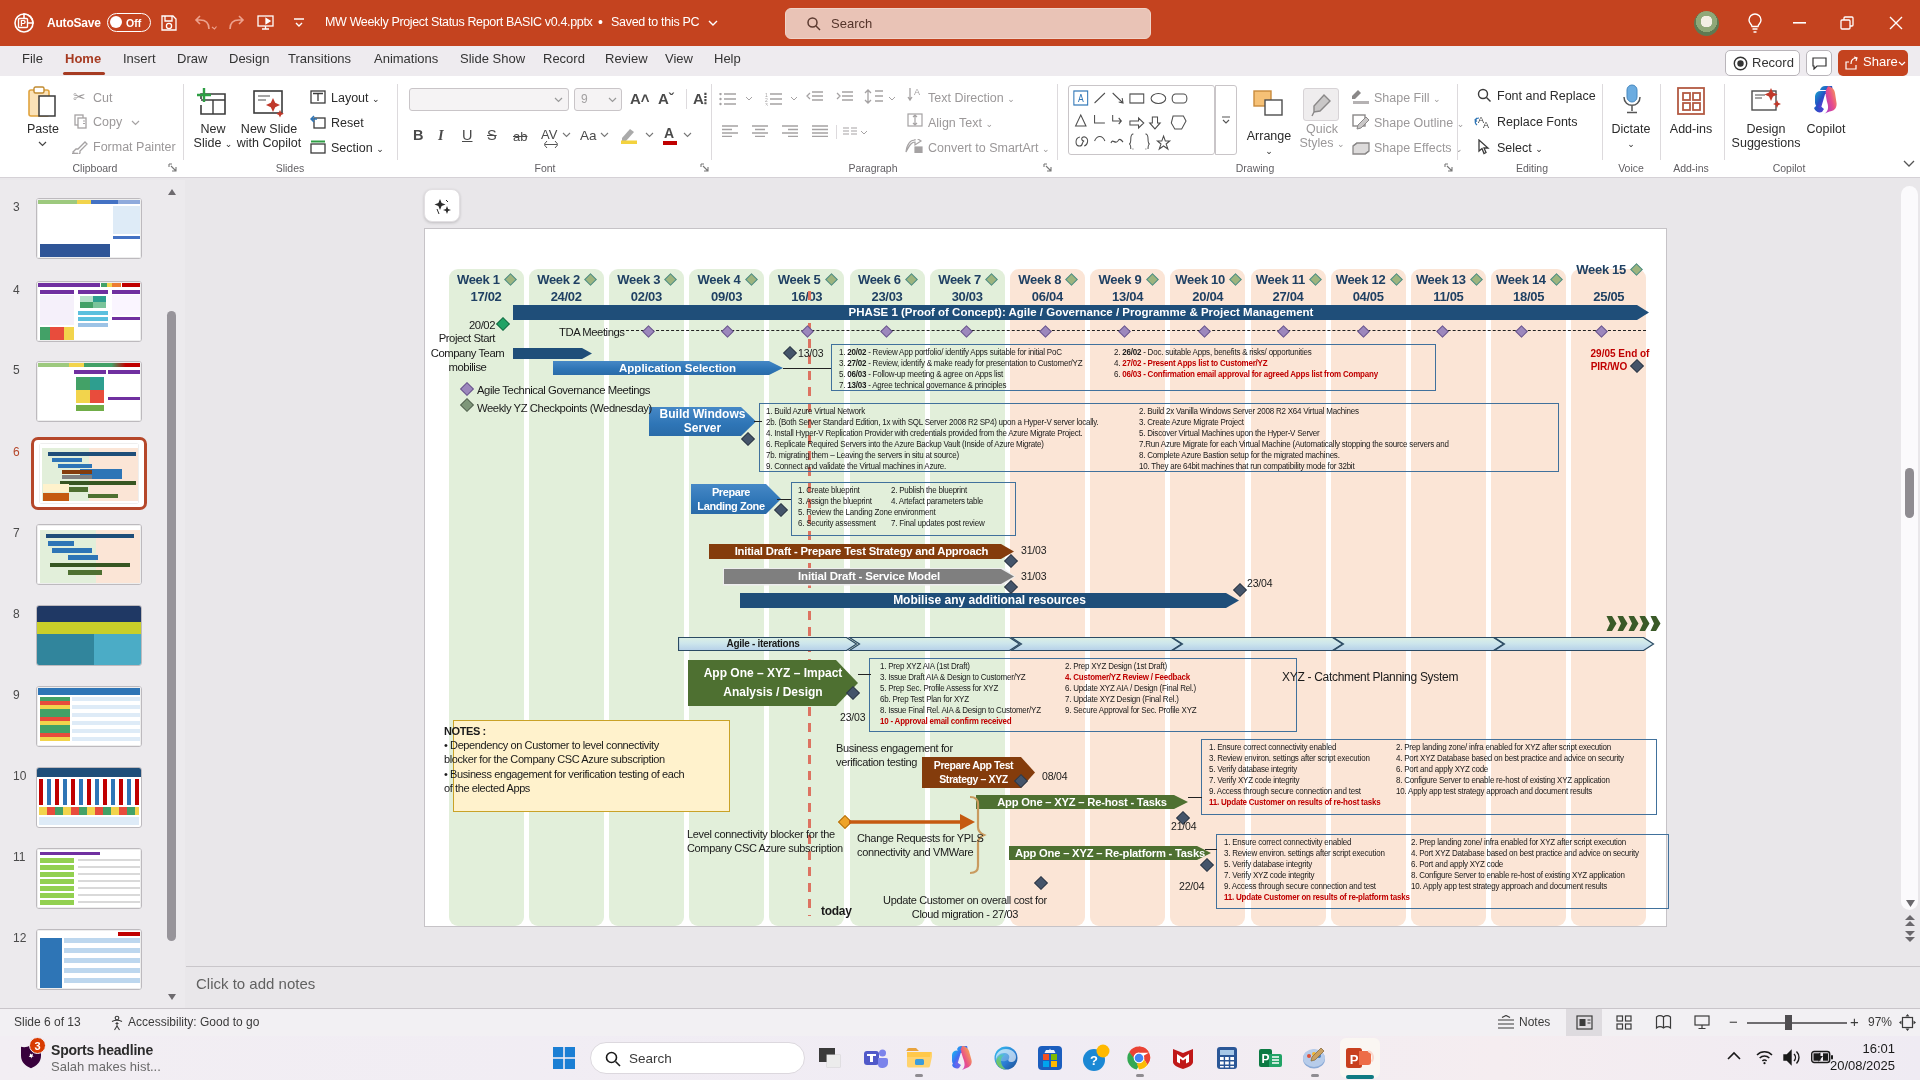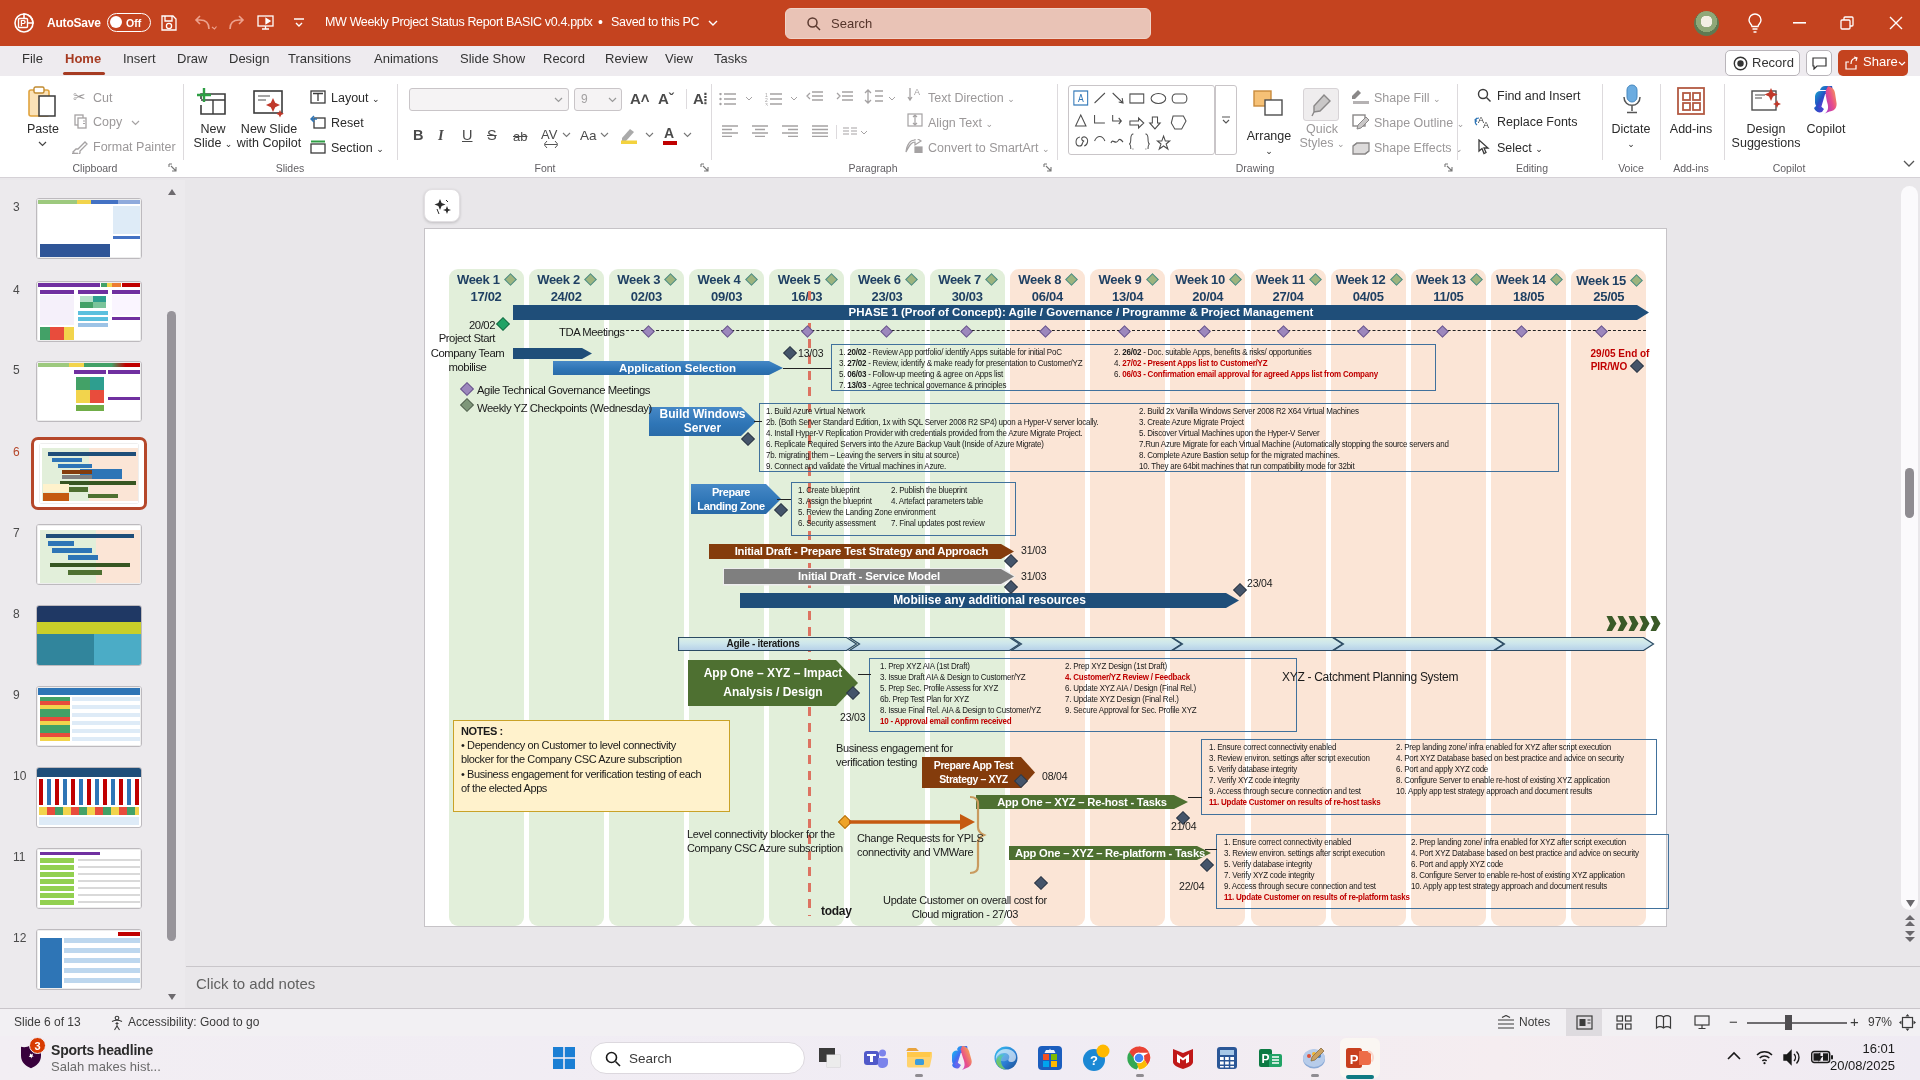--- a/index.html
+++ b/index.html
@@ -208,21 +208,21 @@
     <div class="abs" style="left:63px;top:26px;width:42px;height:3px;background:#A63B22;border-radius:2px;"></div>
     <div class="tab" style="left:123px;">Insert</div>
     <div class="tab" style="left:177px;">Draw</div>
     <div class="tab" style="left:229px;">Design</div>
     <div class="tab" style="left:288px;">Transitions</div>
     <div class="tab" style="left:374px;">Animations</div>
     <div class="tab" style="left:460px;">Slide Show</div>
     <div class="tab" style="left:543px;">Record</div>
     <div class="tab" style="left:605px;">Review</div>
     <div class="tab" style="left:665px;">View</div>
-    <div class="tab" style="left:714px;">Tasks</div>
+    <div class="tab" style="left:714px;">Help</div>
 
     <div class="abs" style="left:1725px;top:4px;width:75px;height:26px;background:#fff;border:1px solid #B9B5BA;border-radius:5px;">
       <svg class="abs" style="left:7px;top:5px" width="15" height="15" viewBox="0 0 15 15">
           <circle cx="7.5" cy="7.5" r="6.2" fill="none" stroke="#333" stroke-width="1.4"></circle>
           <circle cx="7.5" cy="7.5" r="3.2" fill="#333"></circle>
         </svg>
       <div class="abs" style="left:26px;top:4px;font-size:13px;color:#333;">Record</div>
     </div>
     <div class="abs" style="left:1806px;top:4px;width:26px;height:26px;background:#fff;border:1px solid #B9B5BA;border-radius:5px;">
       <svg class="abs" style="left:5px;top:6px" width="15" height="13" viewBox="0 0 15 13" fill="none" stroke="#333" stroke-width="1.2">
@@ -477,21 +477,21 @@
     <div class="glabel" style="left:1200px;width:110px;">Drawing</div>
     <svg class="abs" style="left:1444px;top:87px" width="10" height="10" viewBox="0 0 10 10" fill="none" stroke="#777" stroke-width="1.1">
         <path d="M1 1 h3 M1 1 v3 M3 3 l5 5 M8 4 v4 h-4"></path>
       </svg>
     <div class="rdiv" style="left:1457px;"></div>
 
     <svg class="abs" style="left:1477px;top:12px" width="15" height="15" viewBox="0 0 15 15" fill="none" stroke="#3b3b3b" stroke-width="1.4">
         <circle cx="6" cy="6" r="4.5"></circle>
         <path d="M9.5 9.5 l4 4"></path>
       </svg>
-    <div class="abs" style="left:1497px;top:13px;font-size:12.5px;color:#2b2b2b;">Find and Insert</div>
+    <div class="abs" style="left:1497px;top:13px;font-size:12.5px;color:#2b2b2b;">Font and Replace</div>
     <svg class="abs" style="left:1474px;top:38px" width="18" height="15" viewBox="0 0 18 15">
         <text x="4" y="9" font-size="9" fill="#3b3b3b" font-family="Liberation Sans">A</text>
         <text x="9" y="14" font-size="9" fill="#3b3b3b" font-family="Liberation Sans">A</text>
         <path d="M3 11 c-3-2 -2-7 2-7 M3 4 l-2 2 2 1.5" fill="none" stroke="#2E75B6" stroke-width="1.2"></path>
       </svg>
     <div class="abs" style="left:1497px;top:39px;font-size:12.5px;color:#2b2b2b;">Replace Fonts</div>
     <svg class="abs" style="left:1477px;top:63px" width="13" height="16" viewBox="0 0 13 16" fill="none" stroke="#3b3b3b" stroke-width="1.3">
         <path d="M2 1 L2 12 L5 9.5 L7 14.5 L9 13.5 L7 9 L11 9 Z"></path>
       </svg>
     <div class="abs" style="left:1497px;top:65px;font-size:12.5px;color:#2b2b2b;">Select <span style="font-size:9px;">⌄</span></div>
@@ -646,21 +646,21 @@
     <div class="abs col" style="left:905.7px;background:#FBE5D6;"></div>
     <div class="abs wkh" style="left:905.7px;top:43px;">Week 12 <span class="wd"></span></div>
     <div class="abs wkh" style="left:905.7px;top:60px;">04/05</div>
     <div class="abs col" style="left:985.9px;background:#FBE5D6;"></div>
     <div class="abs wkh" style="left:985.9px;top:43px;">Week 13 <span class="wd"></span></div>
     <div class="abs wkh" style="left:985.9px;top:60px;">11/05</div>
     <div class="abs col" style="left:1066.1px;background:#FBE5D6;"></div>
     <div class="abs wkh" style="left:1066.1px;top:43px;">Week 14 <span class="wd"></span></div>
     <div class="abs wkh" style="left:1066.1px;top:60px;">18/05</div>
     <div class="abs col" style="left:1146.3px;background:#FBE5D6;"></div>
-    <div class="abs wkh" style="left:1146.3px;top:44px;">Week 15 <span class="wd"></span></div>
+    <div class="abs wkh" style="left:1146.3px;top:33px;">Week 15 <span class="wd"></span></div>
     <div class="abs wkh" style="left:1146.3px;top:60px;">25/05</div>
     <div class="abs" style="left:382.5px;top:62px;width:3.5px;height:625px;background:repeating-linear-gradient(180deg,#DD7361 0 9px,#0000 9px 16px);z-index:2;"></div>
     <div class="abs" style="left:196px;top:101px;width:1025px;height:0;border-top:1.6px dashed #222;z-index:3;"></div>
         <div class="abs" style="left:219.0px;top:97.5px;width:9px;height:9px;background:#9C87BC;border:1px solid rgba(40,20,80,0.45);transform:rotate(45deg);z-index:4;"></div>
         <div class="abs" style="left:298.4px;top:97.5px;width:9px;height:9px;background:#9C87BC;border:1px solid rgba(40,20,80,0.45);transform:rotate(45deg);z-index:4;"></div>
         <div class="abs" style="left:377.8px;top:97.5px;width:9px;height:9px;background:#9C87BC;border:1px solid rgba(40,20,80,0.45);transform:rotate(45deg);z-index:4;"></div>
         <div class="abs" style="left:457.2px;top:97.5px;width:9px;height:9px;background:#9C87BC;border:1px solid rgba(40,20,80,0.45);transform:rotate(45deg);z-index:4;"></div>
         <div class="abs" style="left:536.6px;top:97.5px;width:9px;height:9px;background:#9C87BC;border:1px solid rgba(40,20,80,0.45);transform:rotate(45deg);z-index:4;"></div>
         <div class="abs" style="left:616.0px;top:97.5px;width:9px;height:9px;background:#9C87BC;border:1px solid rgba(40,20,80,0.45);transform:rotate(45deg);z-index:4;"></div>
         <div class="abs" style="left:695.4px;top:97.5px;width:9px;height:9px;background:#9C87BC;border:1px solid rgba(40,20,80,0.45);transform:rotate(45deg);z-index:4;"></div>
@@ -746,21 +746,21 @@
     <div class="abs tb" style="left:444px;top:429px;width:428px;height:74px;"></div>
     <div class="abs tbt" style="left:455px;top:432px;z-index:3;">1. Prep XYZ AIA (1st Draft)<br>3. Issue Draft AIA &amp; Design to Customer/YZ<br>5. Prep Sec. Profile Assess for XYZ<br>6b. Prep Test Plan for XYZ<br>8. Issue Final Rel. AIA &amp; Design to Customer/YZ<br><span class="rd">10 - Approval email confirm received</span></div>
     <div class="abs tbt" style="left:640px;top:432px;z-index:3;">2. Prep XYZ Design (1st Draft)<br><span class="rd">4. Customer/YZ Review / Feedback</span><br>6. Update XYZ AIA / Design (Final Rel.)<br>7. Update XYZ Design (Final Rel.)<br>9. Secure Approval for Sec. Profile XYZ</div>
     <div class="abs tb" style="left:776px;top:510px;width:456px;height:76px;"></div>
     <div class="abs tbt" style="left:784px;top:513px;z-index:3;">1. Ensure correct connectivity enabled<br>3. Review environ. settings after script execution<br>5. Verify database integrity<br>7. Verify XYZ code integrity<br>9. Access through secure connection and test<br><span class="rd">11. Update Customer on results of re-host tasks</span></div>
     <div class="abs tbt" style="left:971px;top:513px;z-index:3;">2. Prep landing zone/ infra enabled for XYZ after script execution<br>4. Port XYZ Database based on best practice and advice on security<br>6. Port and apply XYZ code<br>8. Configure Server to enable re-host of existing XYZ application<br>10. Apply app test strategy approach and document results</div>
     <div class="abs tb" style="left:791px;top:605px;width:453px;height:75px;"></div>
     <div class="abs tbt" style="left:799px;top:608px;z-index:3;">1. Ensure correct connectivity enabled<br>3. Review environ. settings after script execution<br>5. Verify database integrity<br>7. Verify XYZ code integrity<br>9. Access through secure connection and test<br><span class="rd">11. Update Customer on results of re-platform tasks</span></div>
     <div class="abs tbt" style="left:986px;top:608px;z-index:3;">2. Prep landing zone/ infra enabled for XYZ after script execution<br>4. Port XYZ Database based on best practice and advice on security<br>6. Port and apply XYZ code<br>8. Configure Server to enable re-host of existing XYZ application<br>10. Apply app test strategy approach and document results</div>
     <div class="abs" style="left:28px;top:491px;width:277px;height:92px;background:#FFF2CC;border:1px solid #C9A227;z-index:3;"></div>
-    <div class="abs" style="left:36px;top:495px;font-size:11px;letter-spacing:-0.4px;line-height:14.2px;color:#1a1a1a;z-index:4;"><b>NOTES :</b><br>• Dependency on Customer to level connectivity<br>blocker for the Company CSC Azure subscription<br>• Business engagement for verification testing of each<br>of the elected Apps</div>
+    <div class="abs" style="left:19px;top:495px;font-size:11px;letter-spacing:-0.4px;line-height:14.2px;color:#1a1a1a;z-index:4;"><b>NOTES :</b><br>• Dependency on Customer to level connectivity<br>blocker for the Company CSC Azure subscription<br>• Business engagement for verification testing of each<br>of the elected Apps</div>
     <div class="abs" style="left:8px;top:90px;width:62px;text-align:right;font-size:11.3px;color:#1a1a1a;letter-spacing:-0.45px;z-index:4;">20/02</div>
     <div class="abs" style="left:2px;top:103px;width:68px;text-align:right;font-size:11.3px;color:#1a1a1a;letter-spacing:-0.45px;z-index:4;">Project Start</div>
     <div class="abs" style="left:134px;top:97px;text-align:left;font-size:11.3px;color:#1a1a1a;letter-spacing:-0.45px;z-index:4;">TDA Meetings</div>
     <div class="abs" style="left:0px;top:117px;width:85px;text-align:center;font-size:11.3px;color:#1a1a1a;letter-spacing:-0.45px;line-height:14px;z-index:4;">Company Team<br>mobilise</div>
     <div class="abs" style="left:373px;top:118px;text-align:left;font-size:10.5px;color:#1a1a1a;letter-spacing:-0.2px;z-index:4;">13/03</div>
     <div class="abs" style="left:1158px;top:119px;width:74px;text-align:center;font-size:10px;color:#C00000;z-index:4;"><b>29/05 End of</b></div>
     <div class="abs" style="left:1155px;top:132px;width:58px;text-align:center;font-size:10px;color:#C00000;z-index:4;"><b>PIR/WO</b></div>
     <div class="abs" style="left:52px;top:155px;text-align:left;font-size:11.3px;color:#1a1a1a;letter-spacing:-0.45px;z-index:4;">Agile Technical Governance Meetings</div>
     <div class="abs" style="left:52px;top:173px;text-align:left;font-size:11.3px;color:#1a1a1a;letter-spacing:-0.45px;z-index:4;">Weekly YZ Checkpoints (Wednesday)</div>
     <div class="abs" style="left:596px;top:315px;text-align:left;font-size:10.5px;color:#1a1a1a;letter-spacing:-0.2px;z-index:4;">31/03</div>

